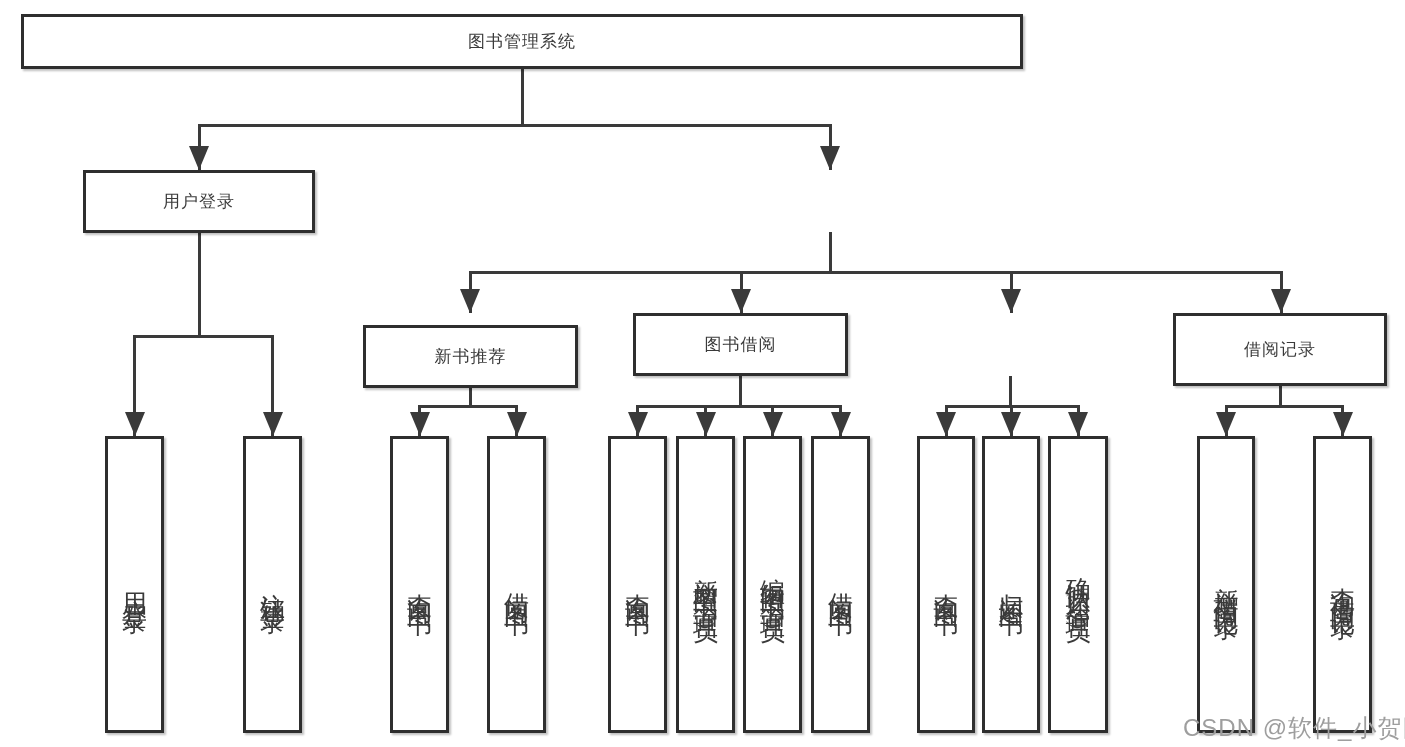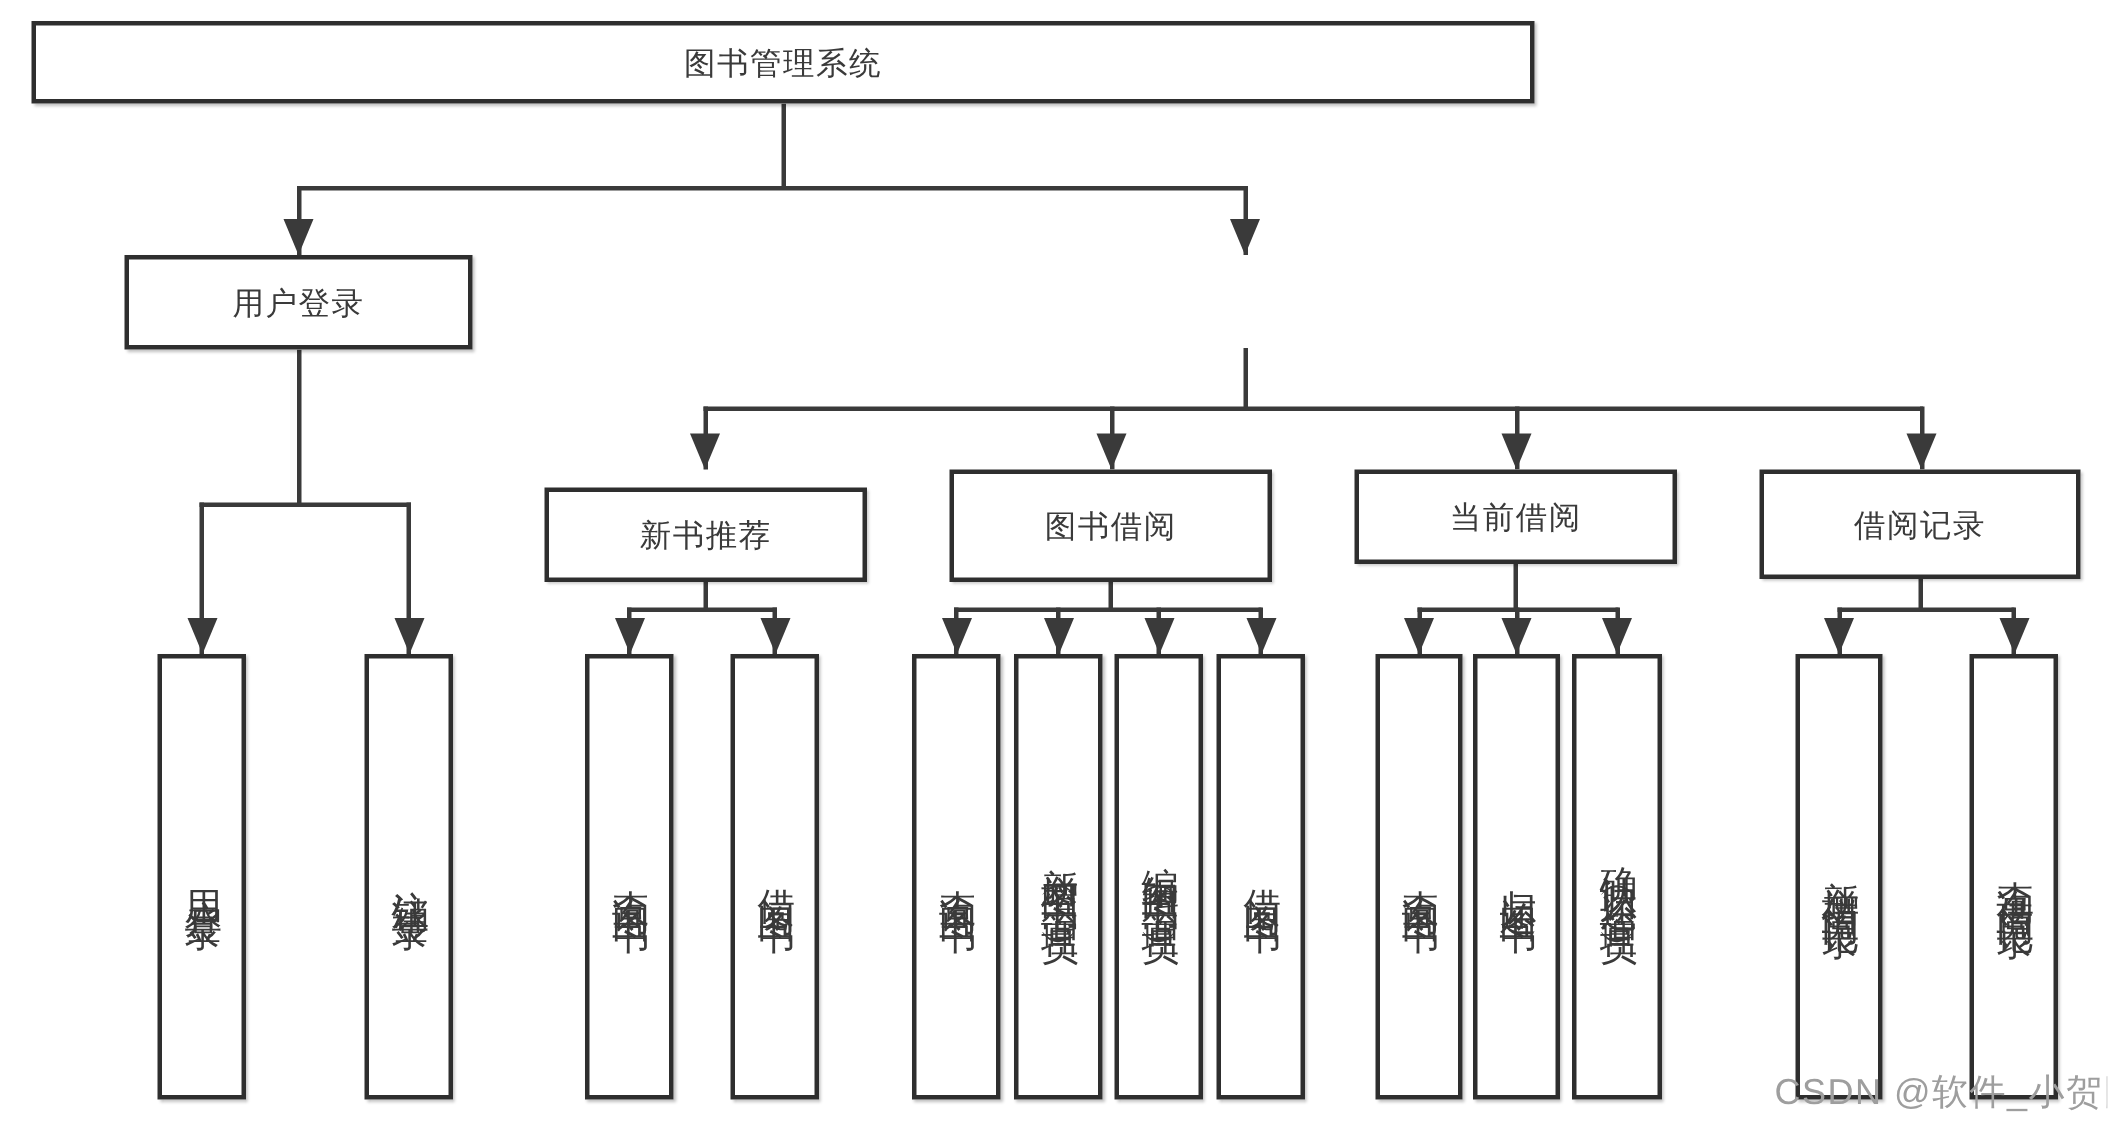--- a/index.html
+++ b/index.html
@@ -15,21 +15,21 @@
   .node {
     position: absolute;
     box-sizing: border-box;
     background: #ffffff;
     border: 3px solid #2e2e2e;
     box-shadow: 1.5px 1.5px 2px rgba(0,0,0,0.25);
     display: flex;
     align-items: center;
     justify-content: center;
     color: #3a3a3a;
-    font-size: 21px;
+    font-size: 17px;
     letter-spacing: 1px;
     white-space: nowrap;
   }
   .leaf {
     position: absolute;
     top: 436px;
     height: 297px;
     width: 59px;
     box-sizing: border-box;
     background: #ffffff;
@@ -123,25 +123,22 @@
     <span>图书管理系统</span>
   </div>
 
   <div class="node" style="left:83px; top:170px; width:232px; height:63px;">
     <span>用户登录</span>
   </div>
 
   <div class="node" style="left:363px; top:325px; width:215px; height:63px;">
     <span>新书推荐</span>
   </div>
-  <div class="node" style="left:633px; top:313px; width:215px; height:75px;">
+  <div class="node" style="left:633px; top:313px; width:215px; height:63px;">
     <span>图书借阅</span>
-  </div>
-  <div class="node" style="left:903px; top:313px; width:215px; height:63px;">
-    <span>当前借阅</span>
   </div>
   <div class="node" style="left:1173px; top:313px; width:214px; height:73px;">
     <span>借阅记录</span>
   </div>
 
   <div class="leaf" style="left:105px;">
     <span>用户登录</span>
   </div>
   <div class="leaf" style="left:243px;">
     <span>注销登录</span>

